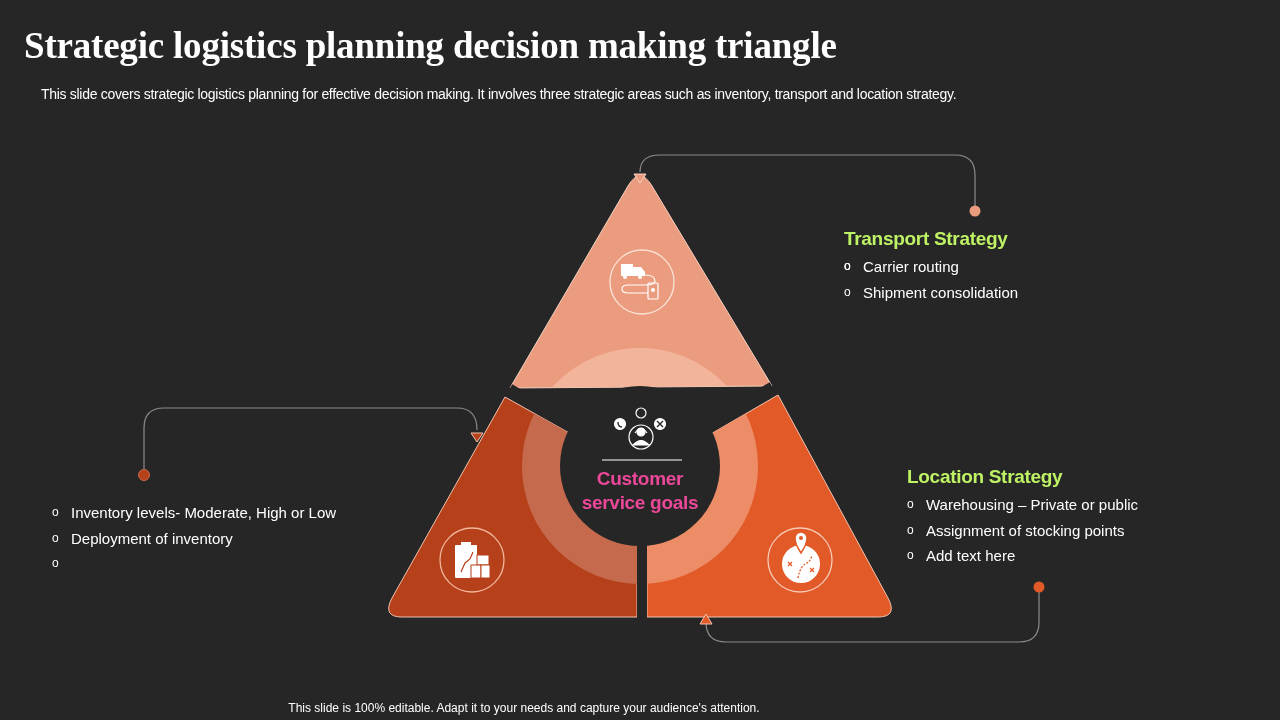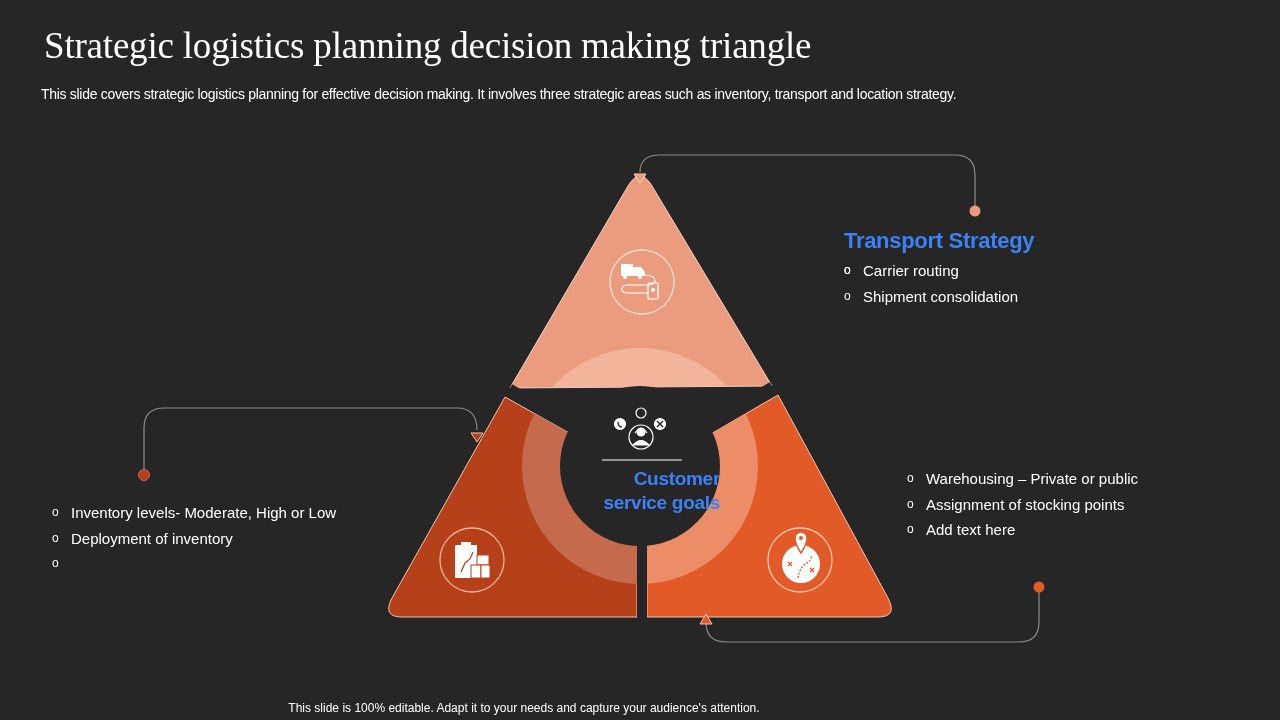--- a/index.html
+++ b/index.html
@@ -1,26 +1,26 @@
 <!DOCTYPE html>
 <html><head>
 <meta charset="utf-8">
 <style>
   html, body { margin:0; padding:0; }
   body { width:1280px; height:720px; background:#262626; position:relative; overflow:hidden; font-family:"Liberation Sans", sans-serif; color:#fff; }
-  .title { position:absolute; left:44px; top:24px; font-family:"Liberation Serif", serif; font-size:37px; color:#fff; white-space:nowrap; letter-spacing:-0.2px; }
+  .title { position:absolute; left:24px; top:24px; font-family:"Liberation Serif", serif; font-size:37px; color:#fff; white-space:nowrap; letter-spacing:-0.2px;font-weight:bold; }
   .subtitle { position:absolute; left:41px; top:86px; font-size:14px; color:#fff; white-space:nowrap; letter-spacing:-0.3px; }
   .footer { position:absolute; left:0; width:1048px; top:701px; font-size:12px; text-align:center; color:#fff; }
   svg.diagram { position:absolute; left:0; top:0; }
   .block { position:absolute; }
-  .block h3 { margin:0 0 4px 0; font-size:22px; font-weight:bold; color:#3b82f6; letter-spacing:-0.3px; white-space:nowrap; }
+  .block h3 { margin:0 0 4px 0; font-size:19px; font-weight:bold; color:#bef264; letter-spacing:-0.3px; white-space:nowrap; }
   .block ul { list-style:none; margin:0; padding:0; }
   .block li { font-size:15px; line-height:25.5px; color:#fff; white-space:nowrap; position:relative; padding-left:19px; }
   .block li .bullet { position:absolute; left:0; top:0; font-size:12px; }
-  .center-label { position:absolute; left:560px; top:467px; width:160px; text-align:right; font-size:19px; font-weight:bold; line-height:24px; color:#3b82f6; letter-spacing:-0.3px; }
+  .center-label { position:absolute; left:560px; top:467px; width:160px; text-align:center; font-size:19px; font-weight:bold; line-height:24px; color:#ec4899; letter-spacing:-0.3px; }
 </style>
 </head>
 <body>
 
 <div class="title">Strategic logistics planning decision making triangle</div>
 <div class="subtitle">This slide covers strategic logistics planning for effective decision making. It involves three strategic areas such as inventory, transport and location strategy.</div>
 
 <svg class="diagram" width="1280" height="720" viewBox="0 0 1280 720">
   <defs>
     <clipPath id="clipTop">
@@ -131,20 +131,21 @@
 
 <div class="block" style="left:52px; top:500px;">
   <ul>
     <li><span class="bullet">o</span><span>Inventory levels- Moderate, High or Low</span></li>
     <li><span class="bullet">o</span><span>Deployment of inventory</span></li>
     <li><span class="bullet">o</span></li>
   </ul>
 </div>
 
 <div class="block" style="left:907px; top:466px;">
+  <h3>Location Strategy</h3>
   <ul>
     <li><span class="bullet">o</span><span>Warehousing – Private or public</span></li>
     <li><span class="bullet">o</span><span>Assignment of stocking points</span></li>
     <li><span class="bullet">o</span><span>Add text here</span></li>
   </ul>
 </div>
 
 <div class="footer">This slide is 100% editable. Adapt it to your needs and capture your audience's attention.</div>
 
 </body></html>

